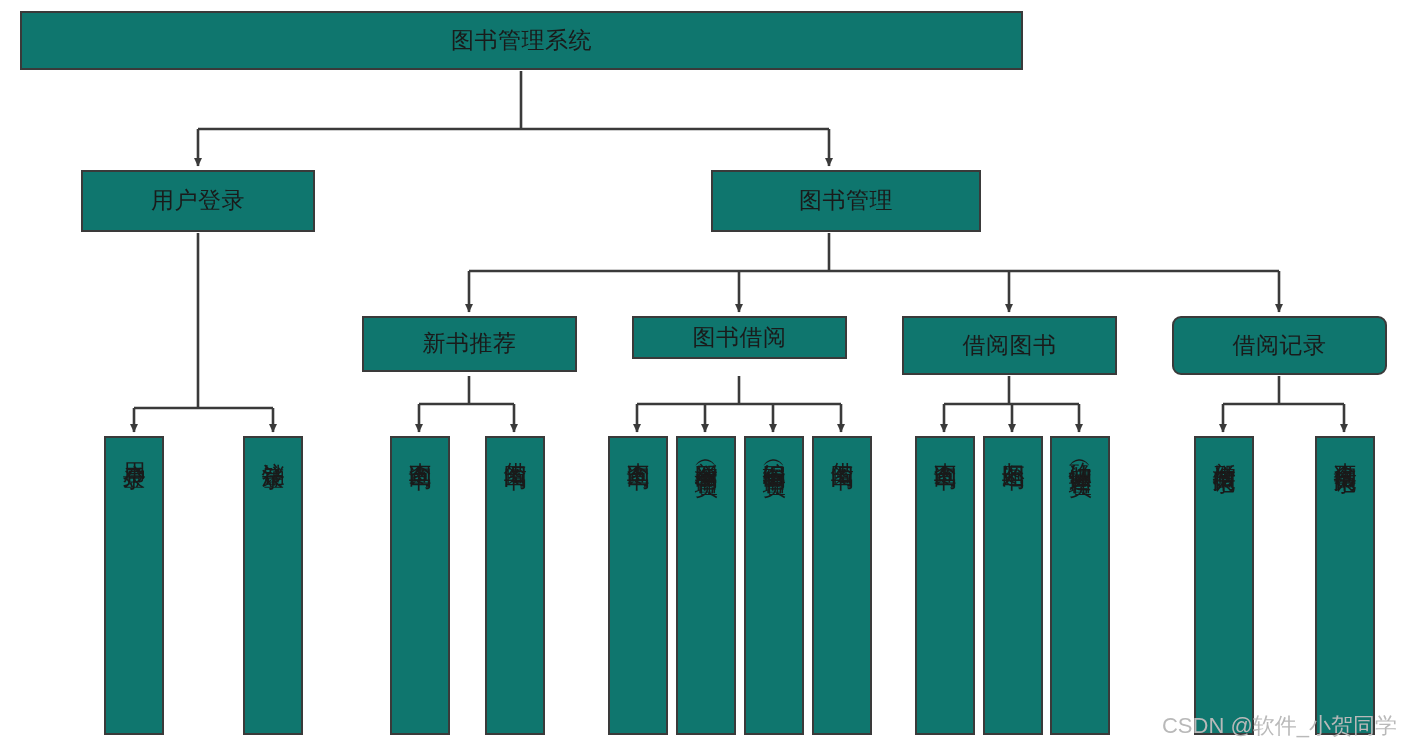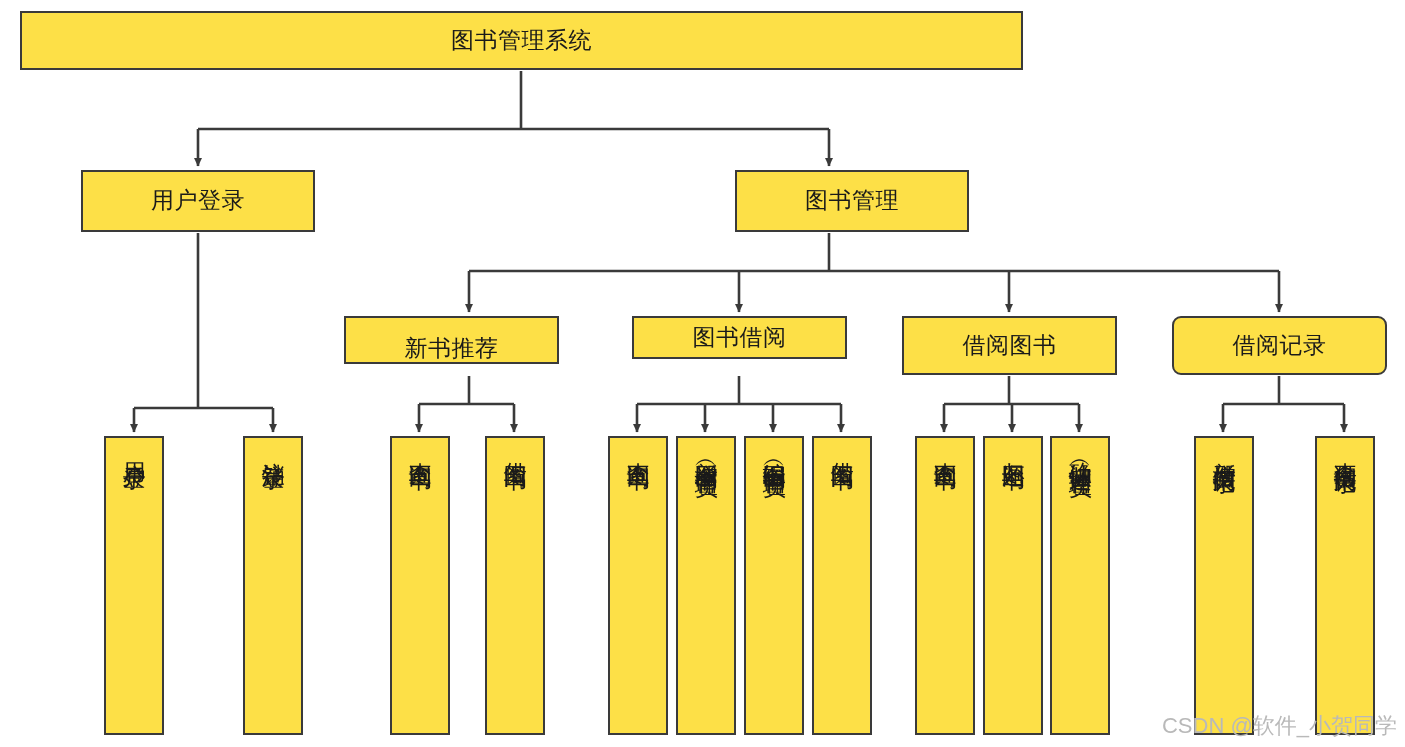--- a/index.html
+++ b/index.html
@@ -8,21 +8,21 @@
     background:#ffffff;
     font-family:"Liberation Sans","DejaVu Sans",sans-serif;
     overflow:hidden;
   }
   #canvas{position:relative;width:1405px;height:747px;}
   #edges{position:absolute;left:0;top:0;width:1405px;height:747px;}
 
   .node{
     position:absolute;
     box-sizing:border-box;
-    background:#fde047;
+    background:#0f766e;
     border:2.5px solid #3a3a3a;
     display:flex;
     align-items:center;
     justify-content:center;
     color:#1a1a1a;
     z-index:2;
   }
   .node .lbl{
     display:block;
     text-align:center;
@@ -108,25 +108,25 @@
     </g>
   </svg>
 
   <div class="node h-node" style="left:20px;top:11px;width:1003px;height:59px;">
     <span class="lbl">图书管理系统</span>
   </div>
 
   <div class="node h-node" style="left:81px;top:170px;width:234px;height:62px;">
     <span class="lbl">用户登录</span>
   </div>
-  <div class="node h-node" style="left:711px;top:170px;width:234px;height:62px;margin-left:24px;">
+  <div class="node h-node" style="left:711px;top:170px;width:270px;height:62px;">
     <span class="lbl">图书管理</span>
   </div>
 
-  <div class="node h-node" style="left:344px;top:316px;width:215px;height:48px;align-items:flex-end;">
+  <div class="node h-node" style="left:362px;top:316px;width:215px;height:56px;">
     <span class="lbl">新书推荐</span>
   </div>
   <div class="node h-node" style="left:632px;top:316px;width:215px;height:43px;">
     <span class="lbl">图书借阅</span>
   </div>
   <div class="node h-node" style="left:902px;top:316px;width:215px;height:59px;">
     <span class="lbl">借阅图书</span>
   </div>
   <div class="node h-node" style="left:1172px;top:316px;width:215px;height:59px;border-radius:9px;">
     <span class="lbl">借阅记录</span>

